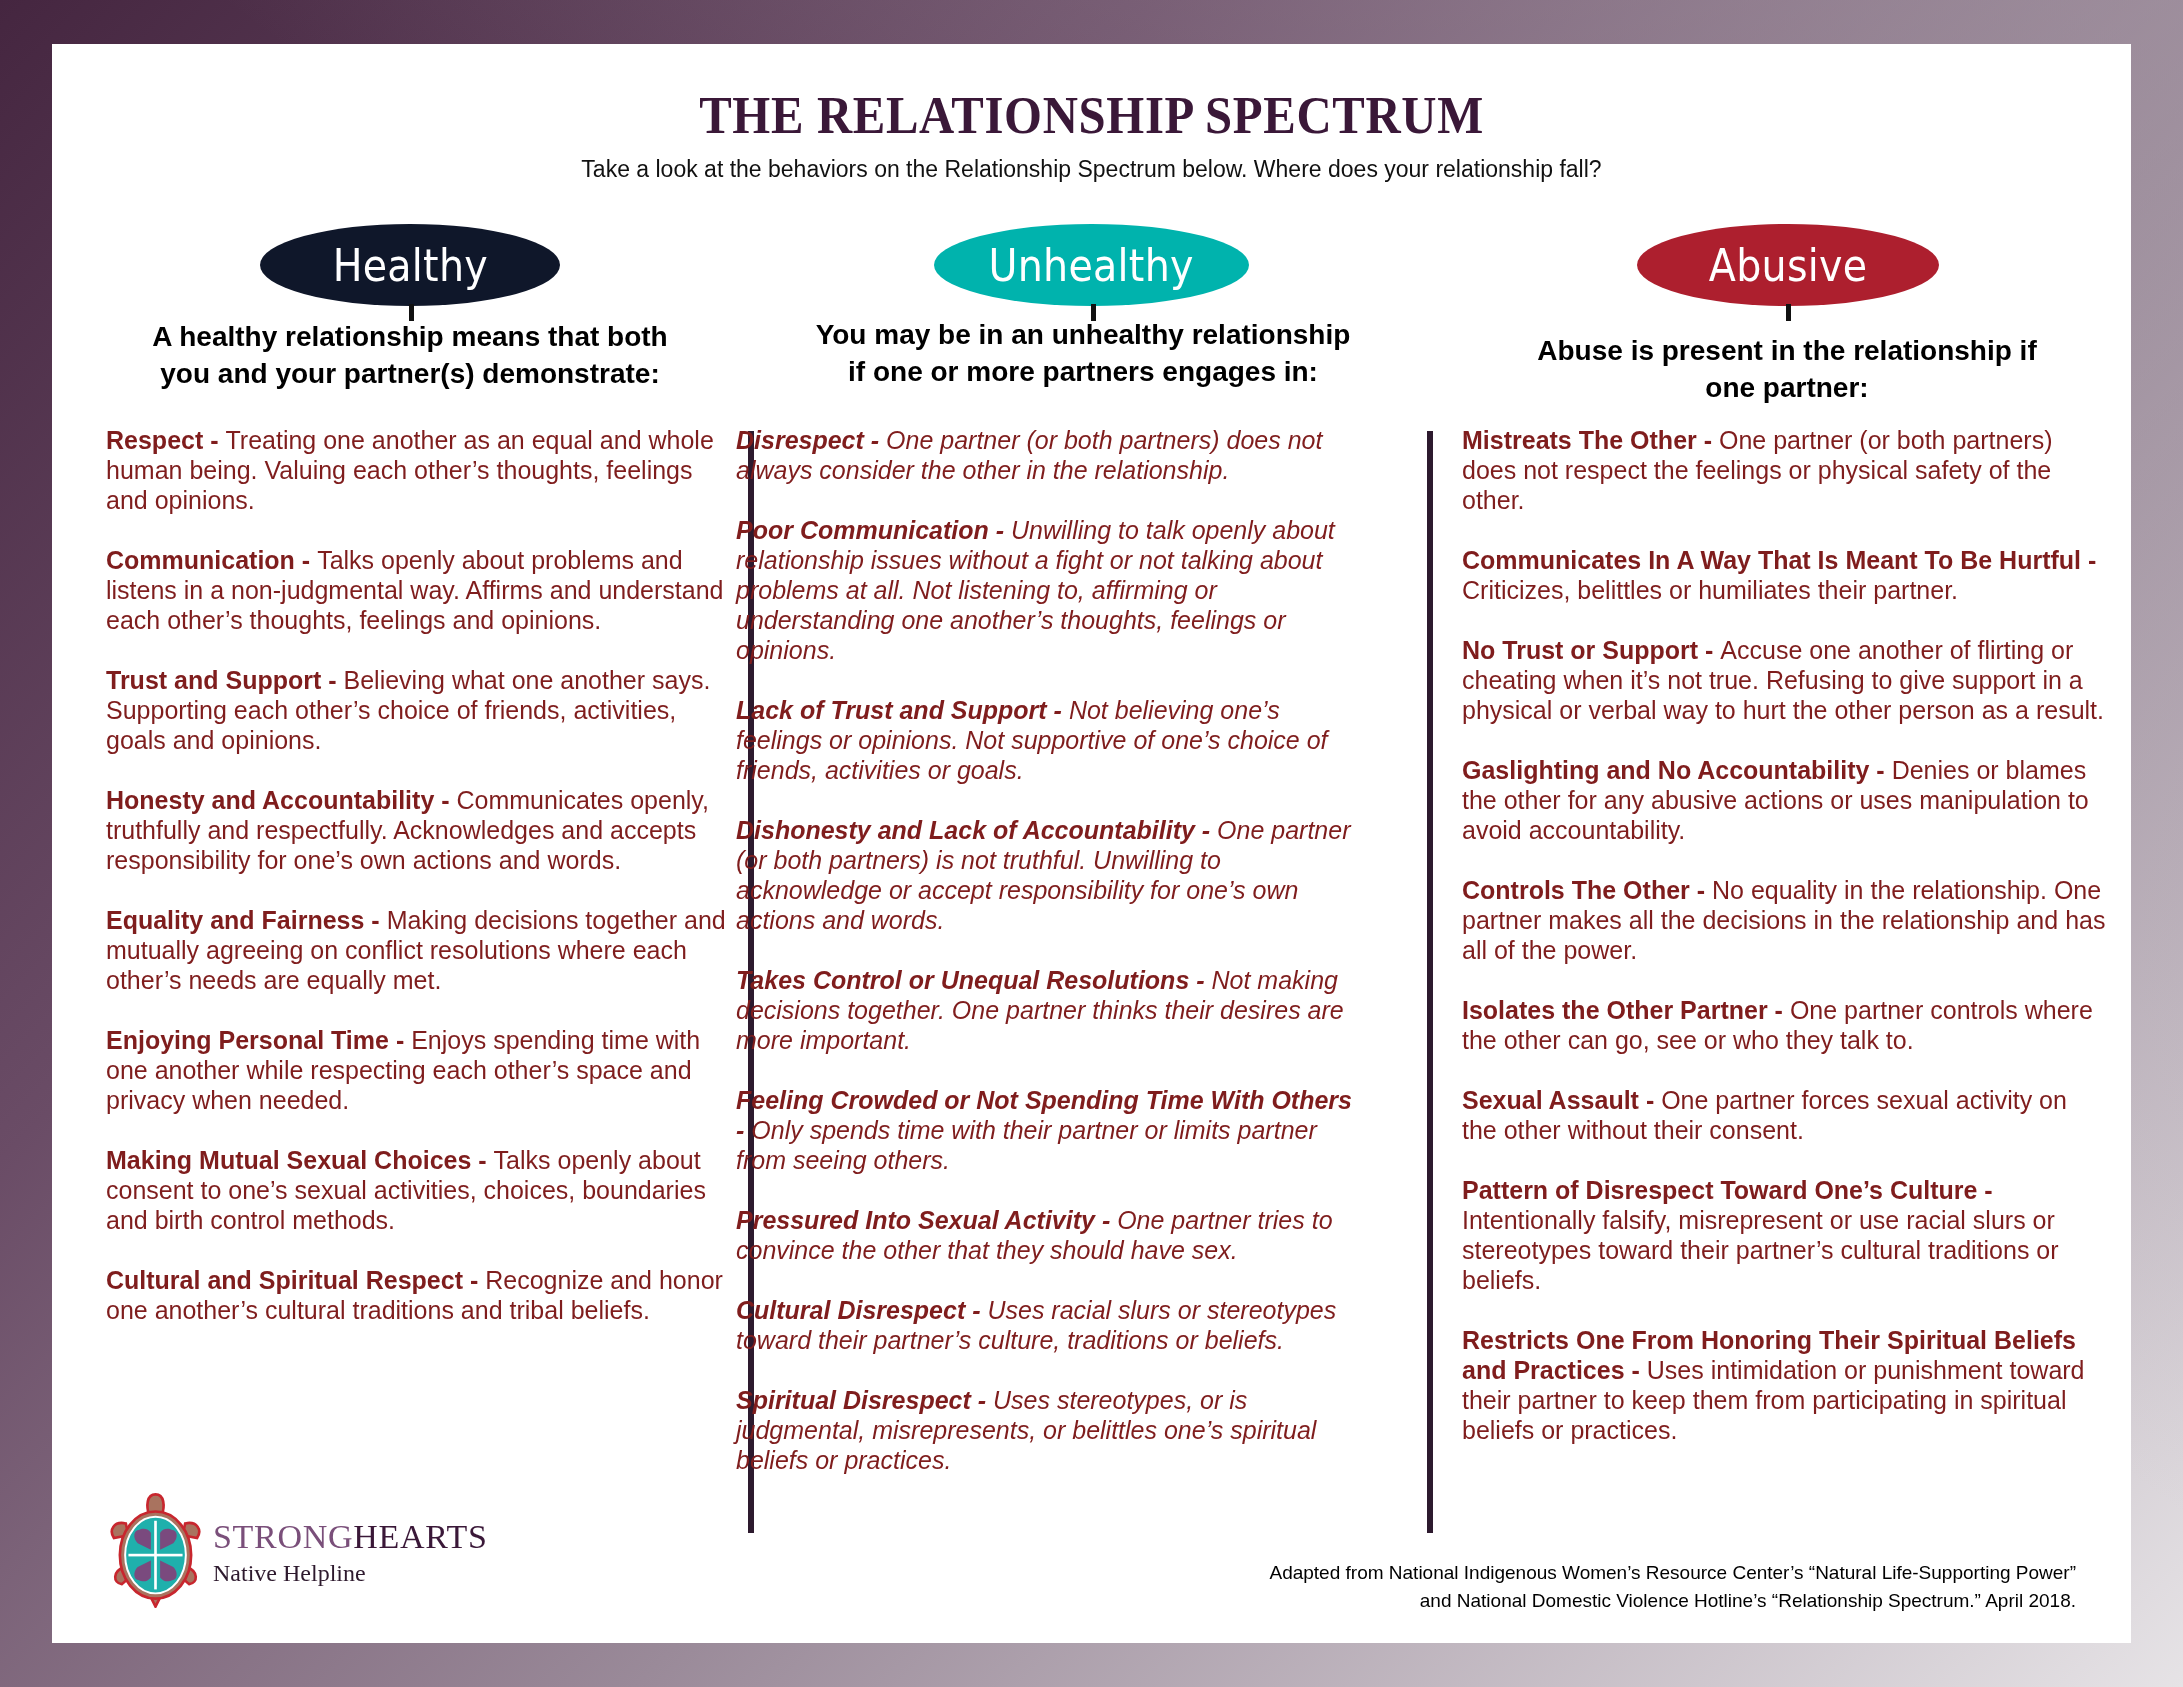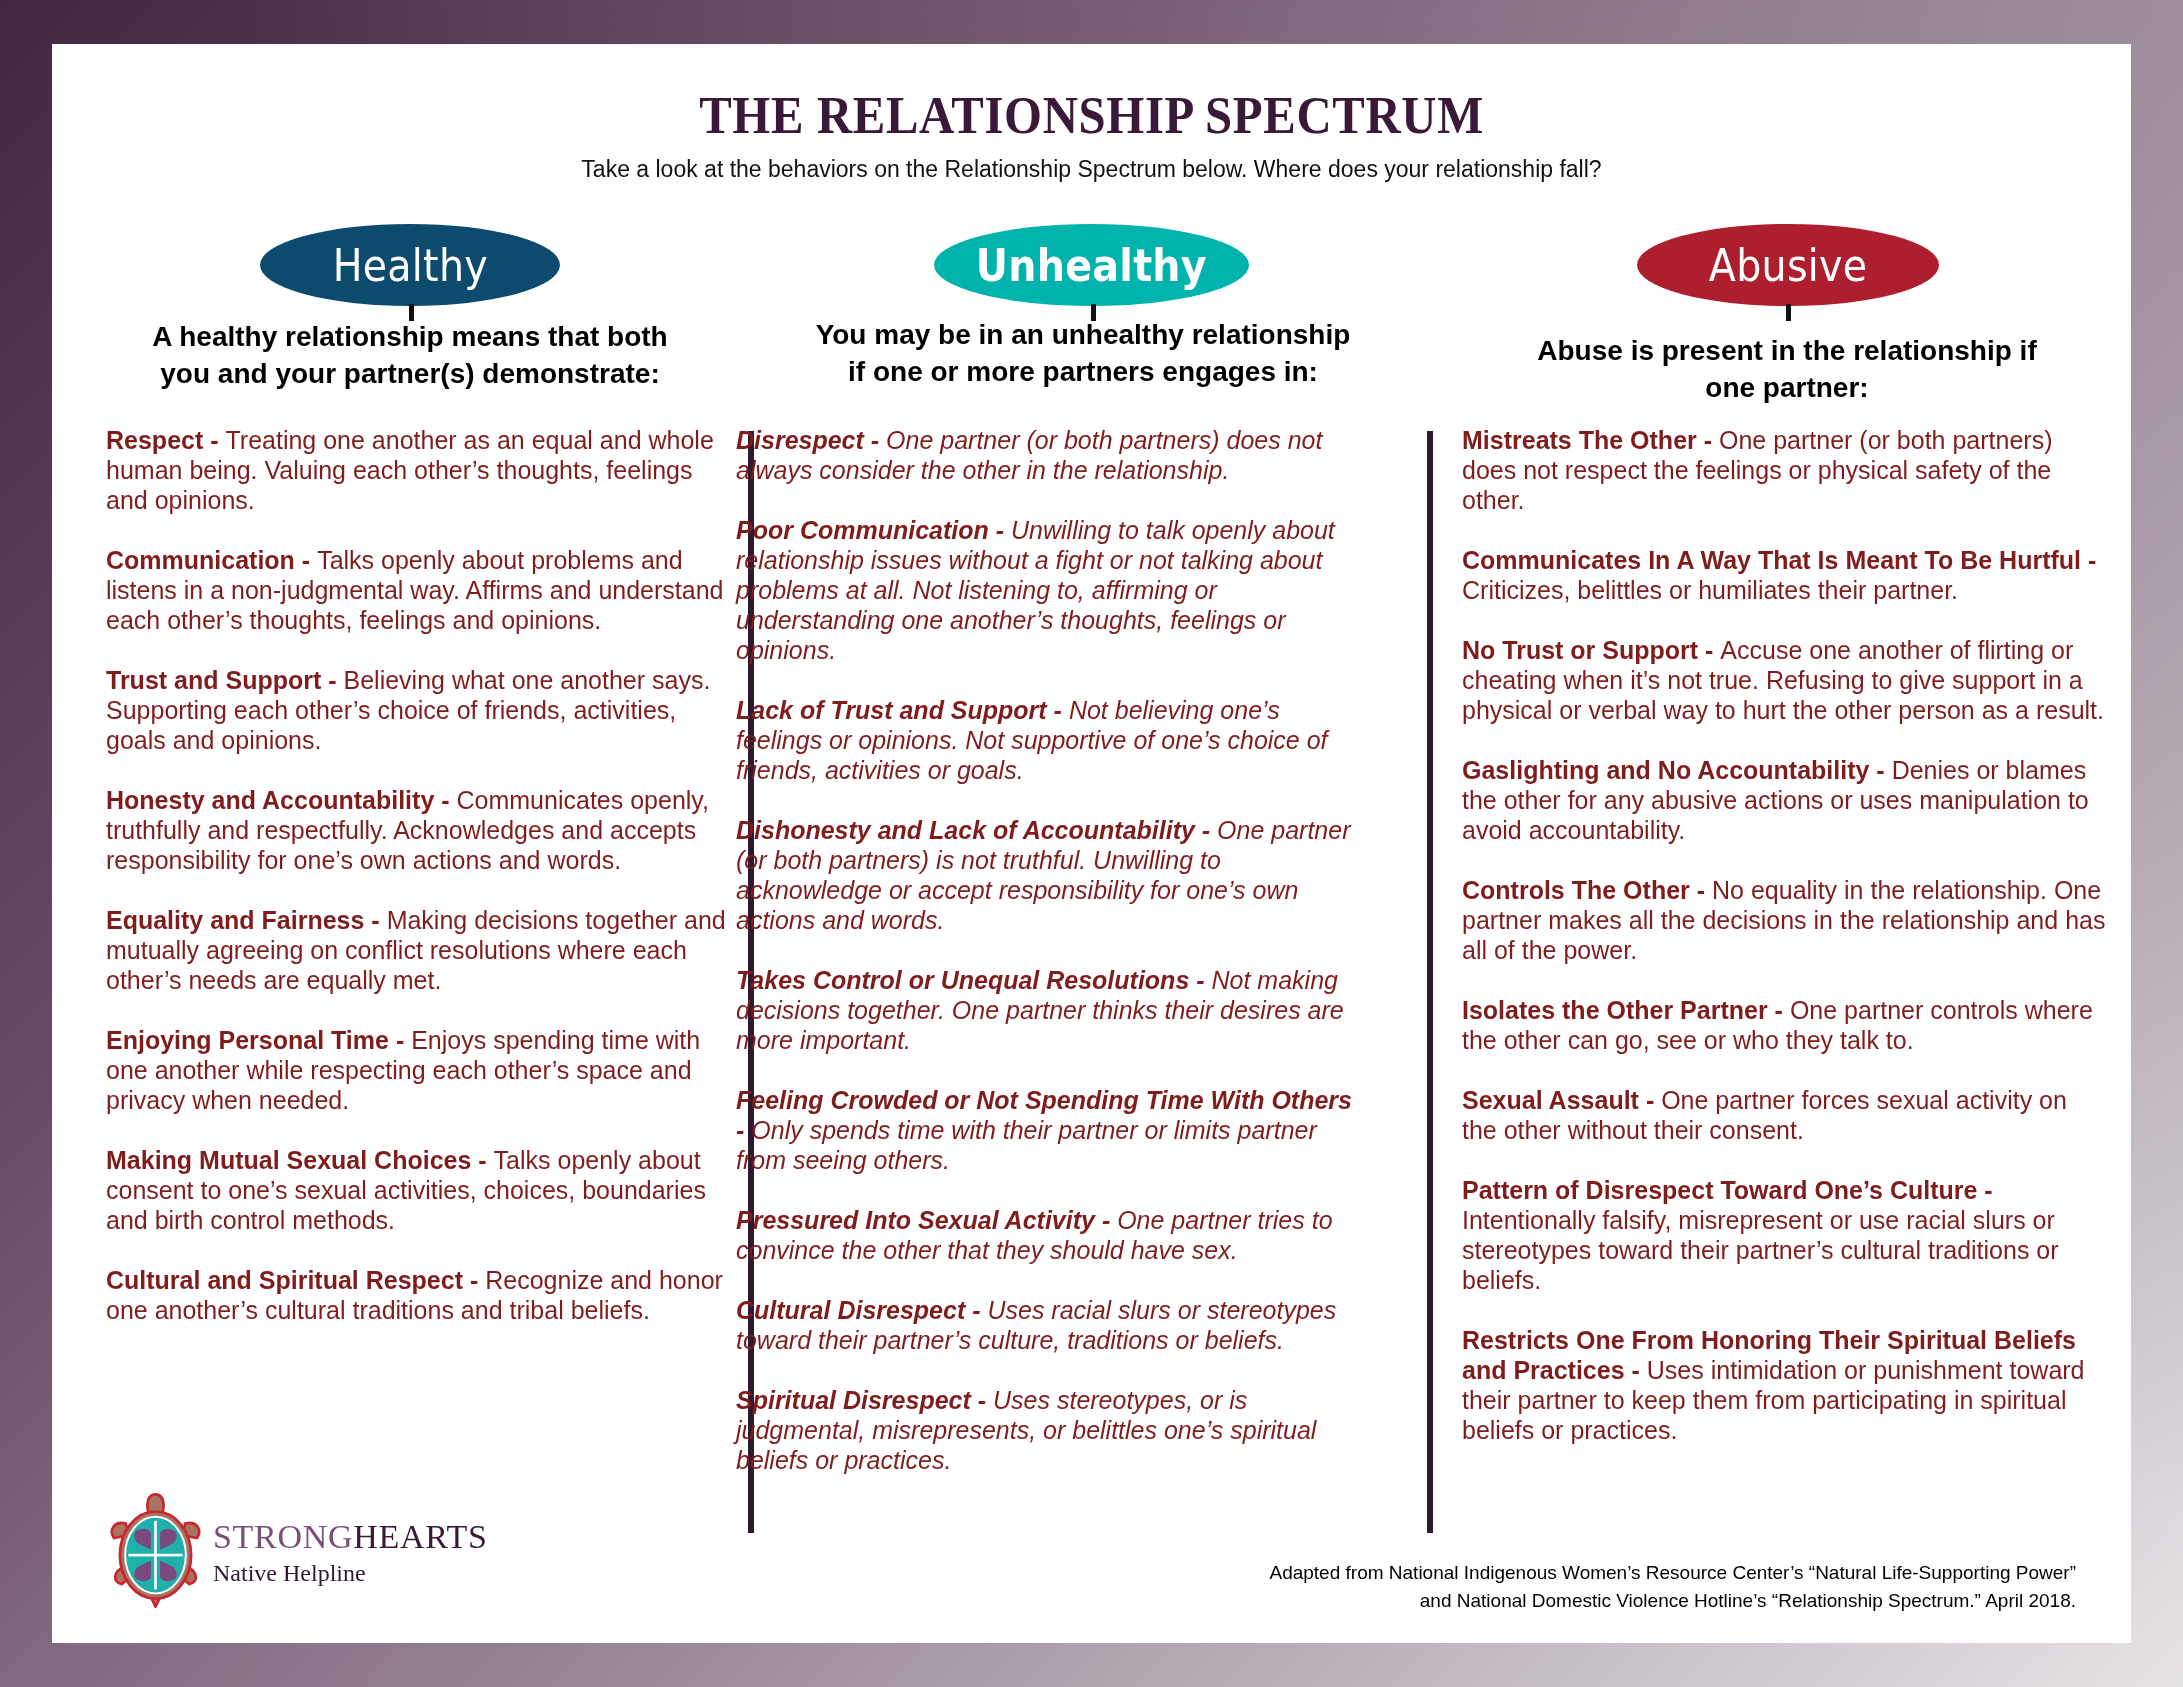--- a/index.html
+++ b/index.html
@@ -61,30 +61,30 @@
 </head>
 <body>
 
 <div class="bg-tr"></div>
 
 <div class="card"></div>
 
 <div class="title">THE RELATIONSHIP SPECTRUM</div>
 <div class="subtitle">Take a look at the behaviors on the Relationship Spectrum below. Where does your relationship fall?</div>
 
-<div class="pill" style="left:260px; top:224px; width:300px; background:#0c4a6e;">
+<div class="pill" style="left:260px; top:224px; width:300px; background:#0f172a;">
   <span>Healthy</span>
 </div>
 <div class="stem" style="left:409px; top:304px;"></div>
 <div class="col-head" style="left:79px; top:318px; width:662px;">
   <div>A healthy relationship means that both</div>
   <div>you and your partner(s) demonstrate:</div>
 </div>
 
-<div class="pill" style="left:934px; top:224px; width:315px; background:#00b3ad;font-weight:bold;">
+<div class="pill" style="left:934px; top:224px; width:315px; background:#00b3ad;">
   <span>Unhealthy</span>
 </div>
 <div class="stem" style="left:1091px; top:304px;"></div>
 <div class="col-head" style="left:752px; top:316px; width:662px;">
   <div>You may be in an unhealthy relationship</div>
   <div>if one or more partners engages in:</div>
 </div>
 
 <div class="pill" style="left:1637px; top:224px; width:302px; background:#ad1f2e;">
   <span>Abusive</span>

